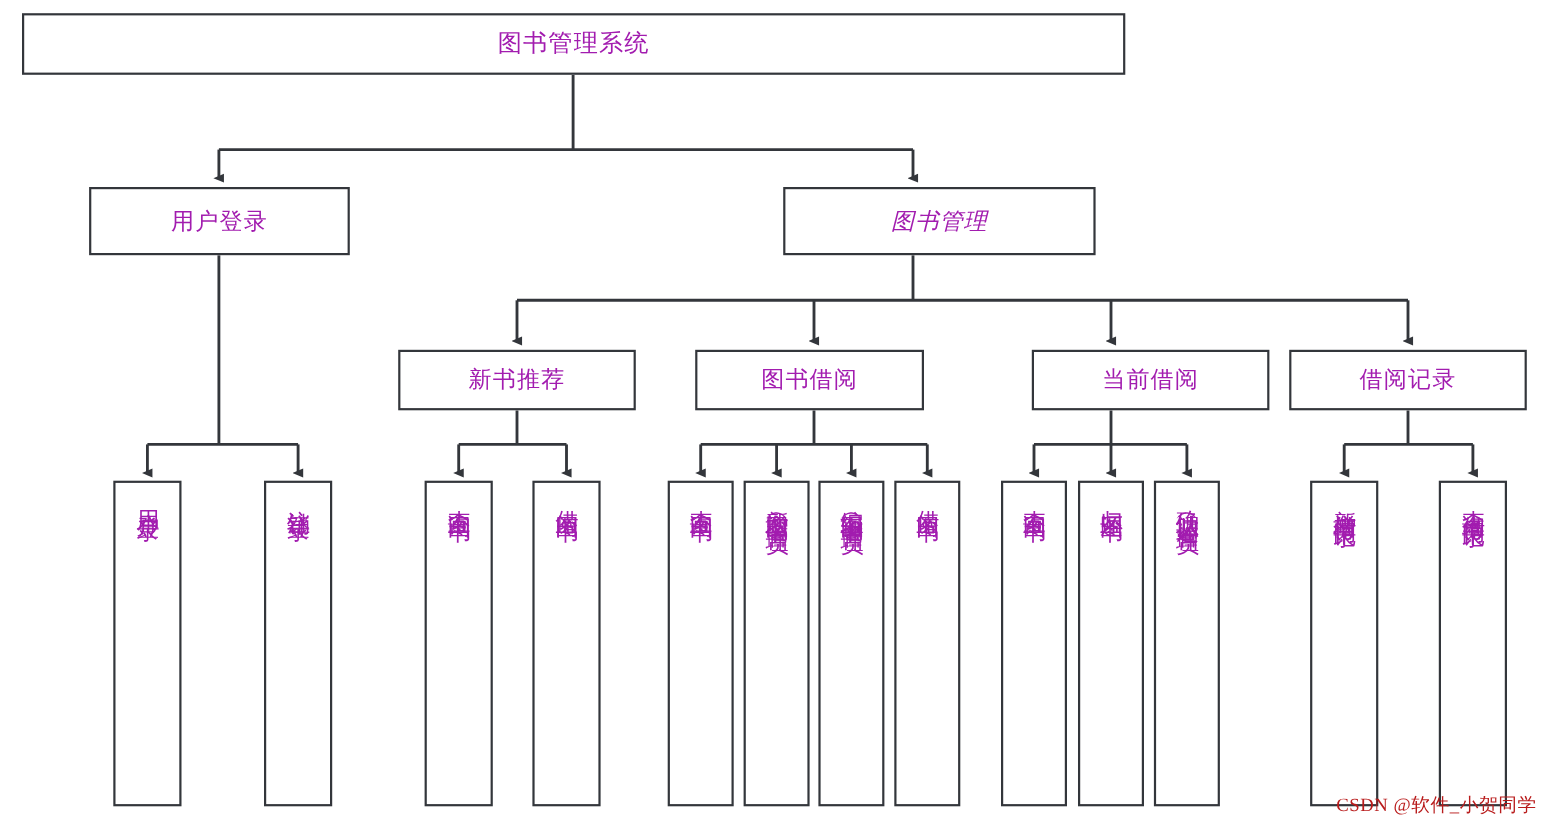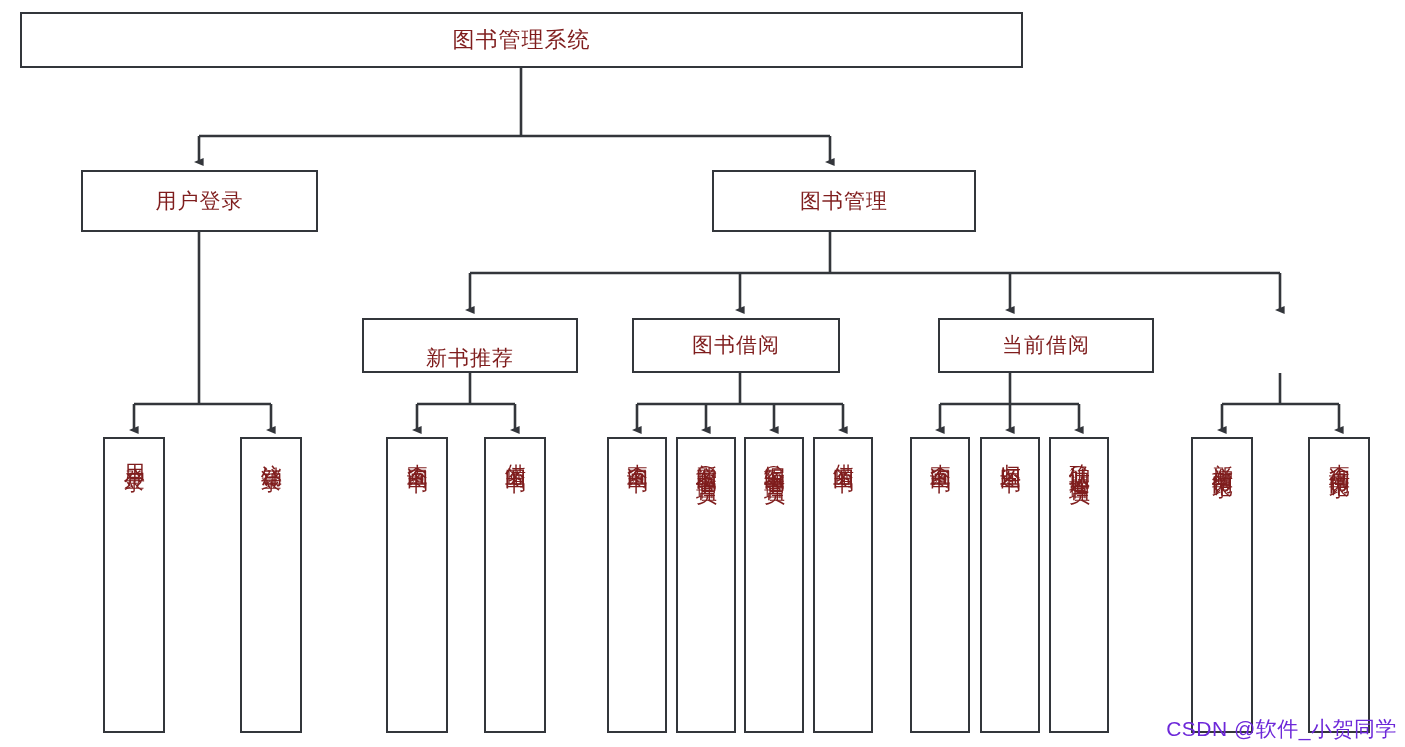--- a/index.html
+++ b/index.html
@@ -29,21 +29,21 @@
     background:#ffffff;
     border:2.5px solid #33363b;
     display:flex;
     align-items:center;
     justify-content:center;
     z-index:2;
   }
   .node .lbl{
     font-size:21px;
     line-height:1.25;
-    color:#7f1d1d;
+    color:#a21caf;
     letter-spacing:1px;
     white-space:nowrap;
     text-align:center;
   }
   .node.vertical{
     align-items:flex-start;
     justify-content:center;
     padding-top:8px;
   }
   .node.vertical .lbl{
@@ -53,26 +53,26 @@
     letter-spacing:3px;
     line-height:1;
     white-space:normal;
     max-height:282px;
   }
   .node.root .lbl{font-size:22px;}
   .watermark{
     position:absolute;
     right:8px;
     bottom:4px;
-    font-size:21px;
-    color:#6d28d9;
+    font-size:17px;
+    color:#b91c1c;
     letter-spacing:0.5px;
     z-index:5;
     white-space:nowrap;
-    font-family:Liberation Sans, sans-serif;
+    font-family:Liberation Serif, serif;
   }
 </style>
 </head>
 <body>
 
 <div id="canvas">
 
   <svg id="edges" viewBox="0 0 1405 747">
     <defs>
       <marker id="arrow" markerWidth="10" markerHeight="10" refX="4.6" refY="5" orient="auto" markerUnits="userSpaceOnUse">
@@ -124,36 +124,39 @@
   </svg>
 
   <div class="node root" style="left:20px;top:12px;width:1003px;height:56px;">
     <span class="lbl">图书管理系统</span>
   </div>
 
   <div class="node" style="left:81px;top:170px;width:237px;height:62px;">
     <span class="lbl">用户登录</span>
   </div>
 
-  <div class="node" style="left:712px;top:170px;width:264px;height:62px;">
+  <div class="node" style="left:712px;top:170px;width:284px;height:62px;font-style:italic;">
     <span class="lbl">图书管理</span>
   </div>
 
-  <div class="node" style="left:362px;top:318px;width:216px;height:55px;align-items:flex-end;">
+  <div class="node" style="left:362px;top:318px;width:216px;height:55px;">
     <span class="lbl">新书推荐</span>
   </div>
 
   <div class="node" style="left:632px;top:318px;width:208px;height:55px;">
     <span class="lbl">图书借阅</span>
   </div>
 
   <div class="node" style="left:902px;top:318px;width:216px;height:55px;margin-left:36px;">
     <span class="lbl">当前借阅</span>
   </div>
 
+  <div class="node" style="left:1172px;top:318px;width:216px;height:55px;">
+    <span class="lbl">借阅记录</span>
+  </div>
 
   <div class="node vertical" style="left:103px;top:437px;width:62px;height:296px;">
     <span class="lbl">用户登录</span>
   </div>
 
   <div class="node vertical" style="left:240px;top:437px;width:62px;height:296px;">
     <span class="lbl">注销登录</span>
   </div>
 
   <div class="node vertical" style="left:386px;top:437px;width:62px;height:296px;">

